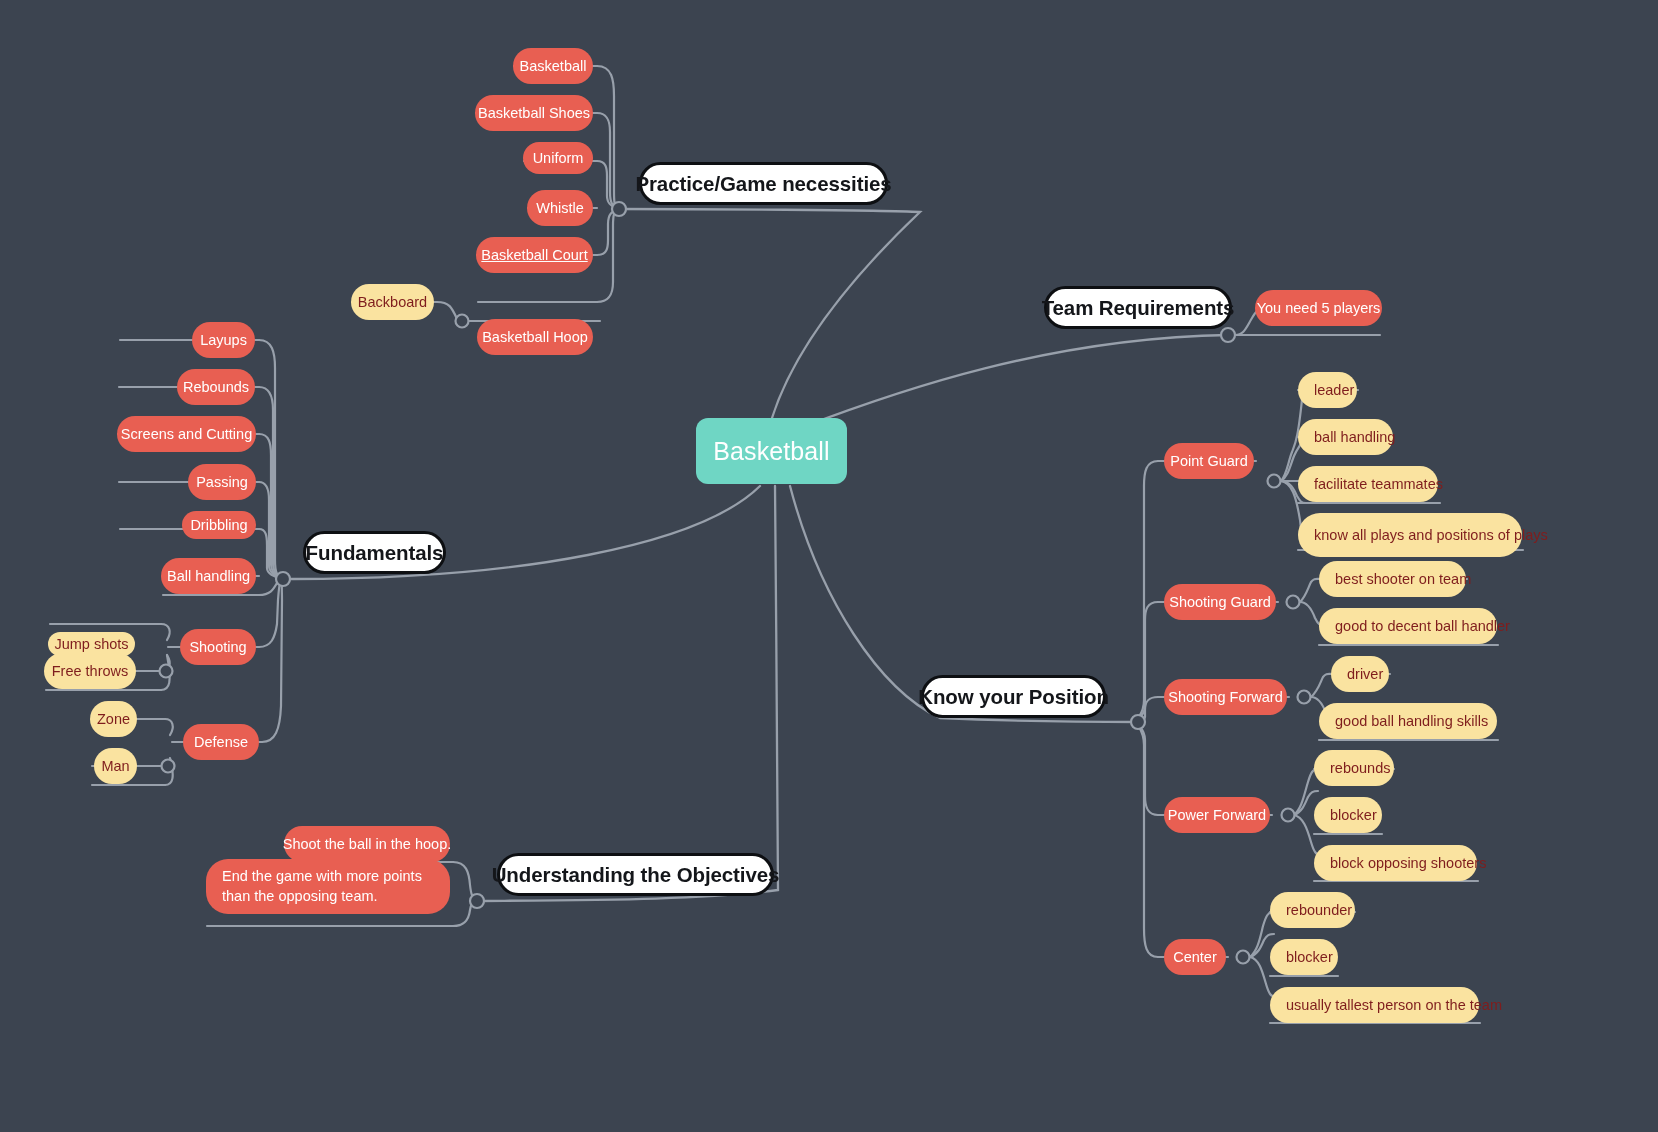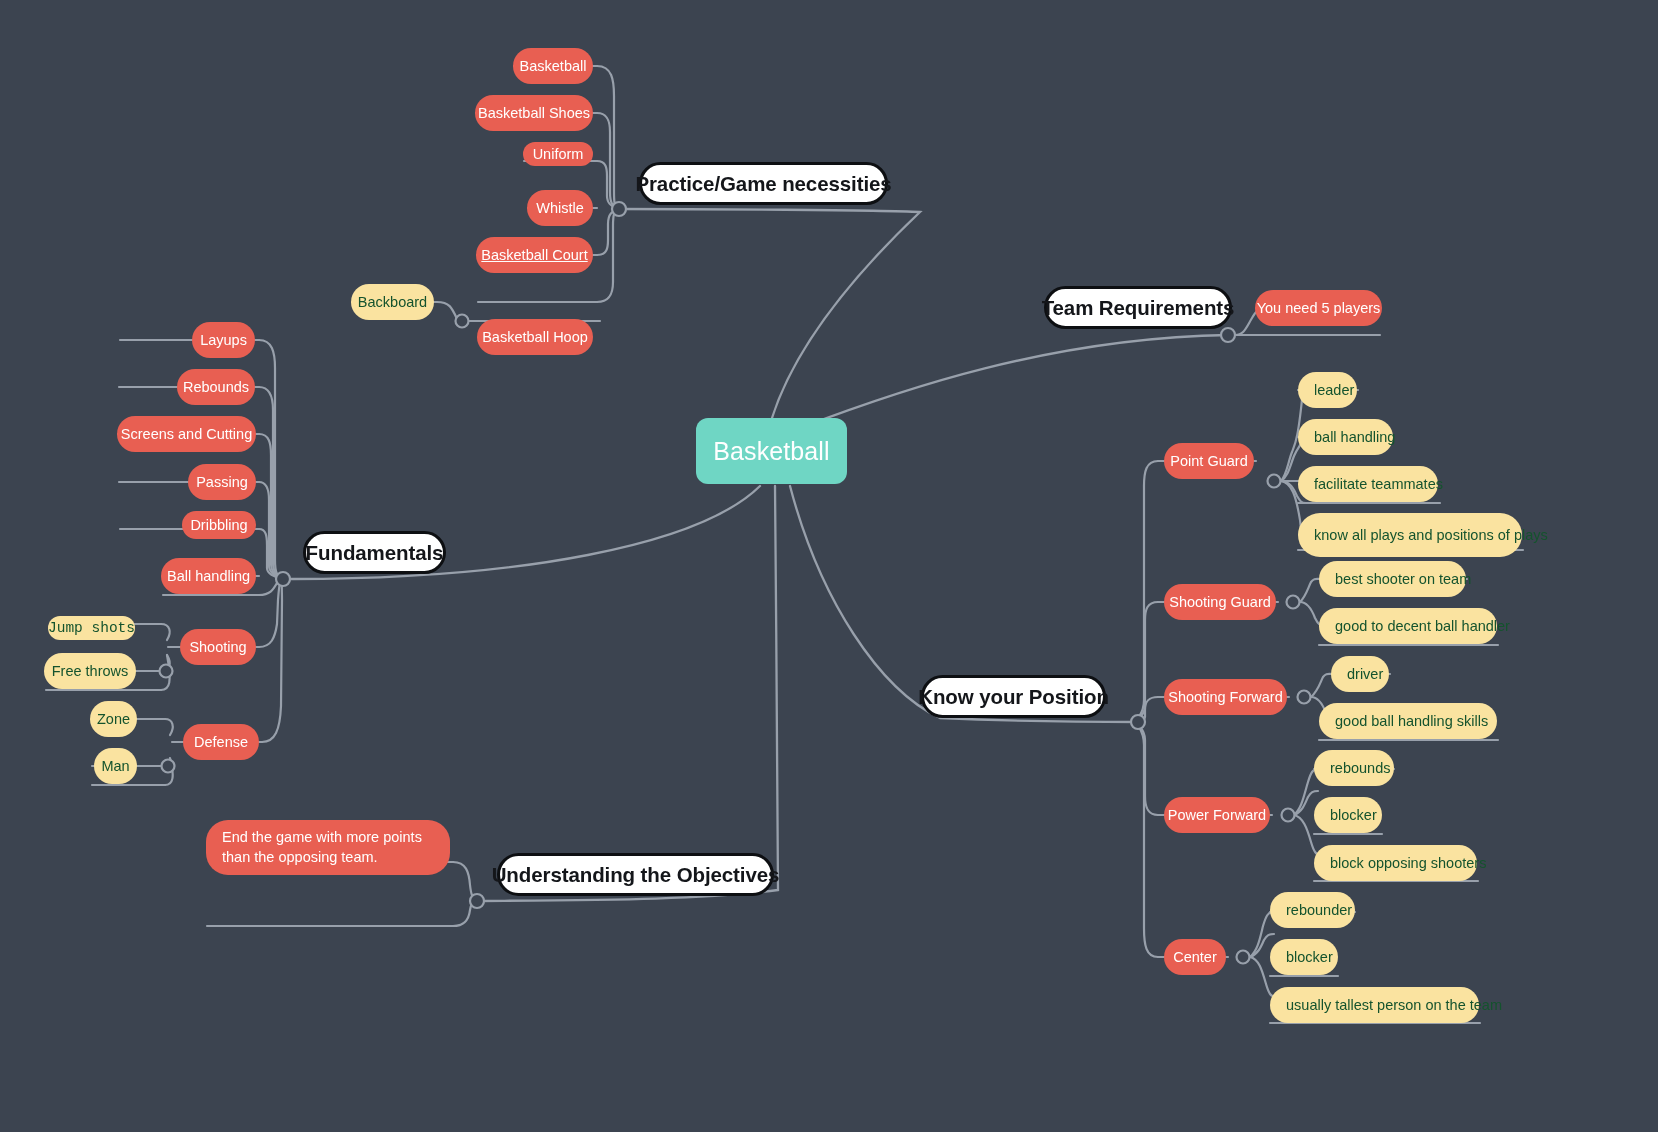--- a/index.html
+++ b/index.html
@@ -63,21 +63,21 @@
     background: #e85f52;
     color: #ffffff;
     border-radius: 22px;
     font-size: 14.5px;
     padding: 0 16px;
   }
   .node.red.center-text { justify-content: center; }
   
   .node.yellow {
     background: #fae3a0;
-    color: #14532d;
+    color: #7f1d1d;
     border-radius: 22px;
     font-size: 14.5px;
     padding: 0 16px;
   }
   .node.yellow.center-text { justify-content: center; }
   .node.wrap {
     white-space: normal;
     line-height: 1.35;
     align-items: center;
   }
@@ -218,36 +218,36 @@
       <circle cx="477" cy="901" r="7" fill="#3c4450" stroke="#98a0ab" stroke-width="2.2"></circle>
     </g>
   </svg>
 
   <div class="node root" id="root-node" style="left:696px; top:418px; width:151px; height:66px;">Basketball</div>
 
   <div id="nodes-layer">
       <div class="node main" style="left: 639px; top: 162px; width: 249px; height: 43px;">Practice/Game necessities</div>
       <div class="node red center-text" style="left: 513px; top: 48px; width: 80px; height: 36px;">Basketball</div>
       <div class="node red center-text" style="left: 475px; top: 95px; width: 118px; height: 36px;">Basketball Shoes</div>
-      <div class="node red center-text" style="left: 523px; top: 142px; width: 70px; height: 24px;">Uniform</div>
+      <div class="node red center-text" style="left: 523px; top: 142px; width: 70px; height: 32px;">Uniform</div>
       <div class="node red center-text" style="left: 527px; top: 190px; width: 66px; height: 36px;">Whistle</div>
       <div class="node red center-text" style="left: 476px; top: 237px; width: 117px; height: 36px; text-decoration: underline;">Basketball Court</div>
       <div class="node red center-text" style="left: 477px; top: 284px; width: 116px; height: 36px; margin-top: 35px;">Basketball Hoop</div>
       <div class="node yellow center-text" style="left: 351px; top: 284px; width: 83px; height: 36px;">Backboard</div>
       <div class="node main" style="left: 1044px; top: 286px; width: 188px; height: 43px;">Team Requirements</div>
       <div class="node red center-text" style="left: 1255px; top: 290px; width: 127px; height: 36px;">You need 5 players</div>
       <div class="node main" style="left: 303px; top: 531px; width: 143px; height: 43px;">Fundamentals</div>
       <div class="node red center-text" style="left: 192px; top: 322px; width: 63px; height: 36px;">Layups</div>
       <div class="node red center-text" style="left: 177px; top: 369px; width: 78px; height: 36px;">Rebounds</div>
       <div class="node red center-text" style="left: 117px; top: 416px; width: 139px; height: 36px;">Screens and Cutting</div>
       <div class="node red center-text" style="left: 188px; top: 464px; width: 68px; height: 36px;">Passing</div>
       <div class="node red center-text" style="left: 182px; top: 511px; width: 74px; height: 28px;">Dribbling</div>
       <div class="node red center-text" style="left: 161px; top: 558px; width: 95px; height: 36px;">Ball handling</div>
       <div class="node red center-text" style="left: 180px; top: 629px; width: 76px; height: 36px;">Shooting</div>
-      <div class="node yellow center-text" style="left: 48px; top: 616px; width: 87px; height: 24px; font-family: Liberation Mono, monospace;">Jump shots</div>
+      <div class="node yellow center-text" style="left: 48px; top: 632px; width: 87px; height: 24px;">Jump shots</div>
       <div class="node yellow center-text" style="left: 44px; top: 653px; width: 92px; height: 36px;">Free throws</div>
       <div class="node red center-text" style="left: 183px; top: 724px; width: 76px; height: 36px;">Defense</div>
       <div class="node yellow center-text" style="left: 90px; top: 701px; width: 47px; height: 36px;">Zone</div>
       <div class="node yellow center-text" style="left: 94px; top: 748px; width: 43px; height: 36px;">Man</div>
       <div class="node main" style="left: 921px; top: 675px; width: 185px; height: 43px;">Know your Position</div>
       <div class="node red center-text" style="left: 1164px; top: 443px; width: 90px; height: 36px;">Point Guard</div>
       <div class="node yellow" style="left: 1298px; top: 372px; width: 59px; height: 36px;">leader</div>
       <div class="node yellow" style="left: 1298px; top: 419px; width: 95px; height: 36px;">ball handling</div>
       <div class="node yellow" style="left: 1298px; top: 466px; width: 140px; height: 36px;">facilitate teammates</div>
       <div class="node yellow" style="left: 1298px; top: 513px; width: 224px; height: 44px;">know all plays and positions of plays</div>
@@ -260,15 +260,15 @@
       <div class="node red center-text" style="left: 1164px; top: 797px; width: 106px; height: 36px;">Power Forward</div>
       <div class="node yellow" style="left: 1314px; top: 750px; width: 80px; height: 36px;">rebounds</div>
       <div class="node yellow" style="left: 1314px; top: 797px; width: 68px; height: 36px;">blocker</div>
       <div class="node yellow" style="left: 1314px; top: 845px; width: 163px; height: 36px;">block opposing shooters</div>
       <div class="node red center-text" style="left: 1164px; top: 939px; width: 62px; height: 36px;">Center</div>
       <div class="node yellow" style="left: 1270px; top: 892px; width: 85px; height: 36px;">rebounder</div>
       <div class="node yellow" style="left: 1270px; top: 939px; width: 68px; height: 36px;">blocker</div>
       <div class="node yellow" style="left: 1270px; top: 987px; width: 209px; height: 36px;">usually tallest person on the team</div>
       <div class="node main" style="left: 497px; top: 853px; width: 277px; height: 43px;">Understanding the Objectives</div>
       <div class="node red center-text" style="left: 284px; top: 826px; width: 166px; height: 36px;">Shoot the ball in the hoop.</div>
-      <div class="node red wrap" style="left: 206px; top: 820px; width: 244px; height: 55px;">End the game with more points than the opposing team.</div>
+      <div class="node red wrap" style="left: 206px; top: 859px; width: 244px; height: 55px;">End the game with more points than the opposing team.</div>
     </div>
 </div>
 
 </body></html>

